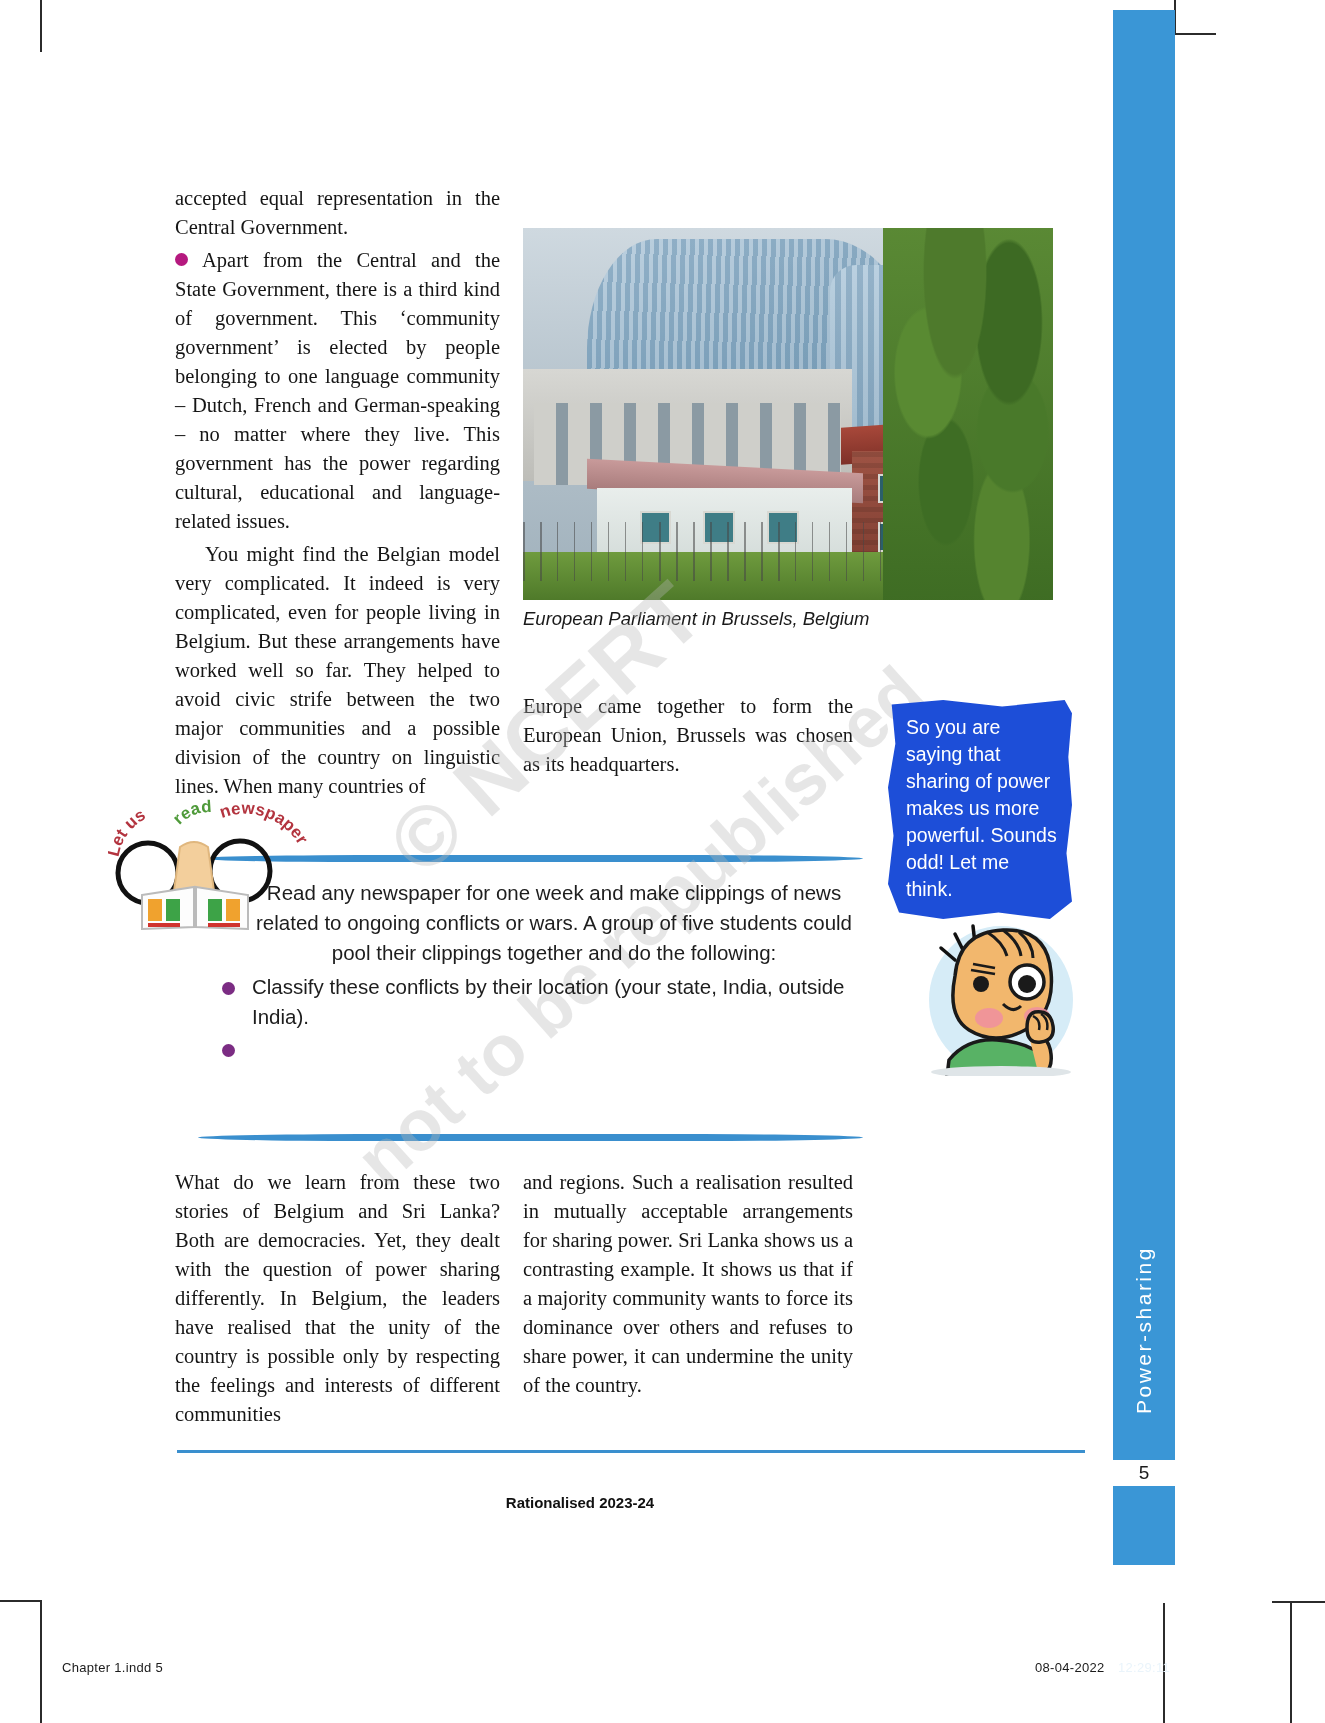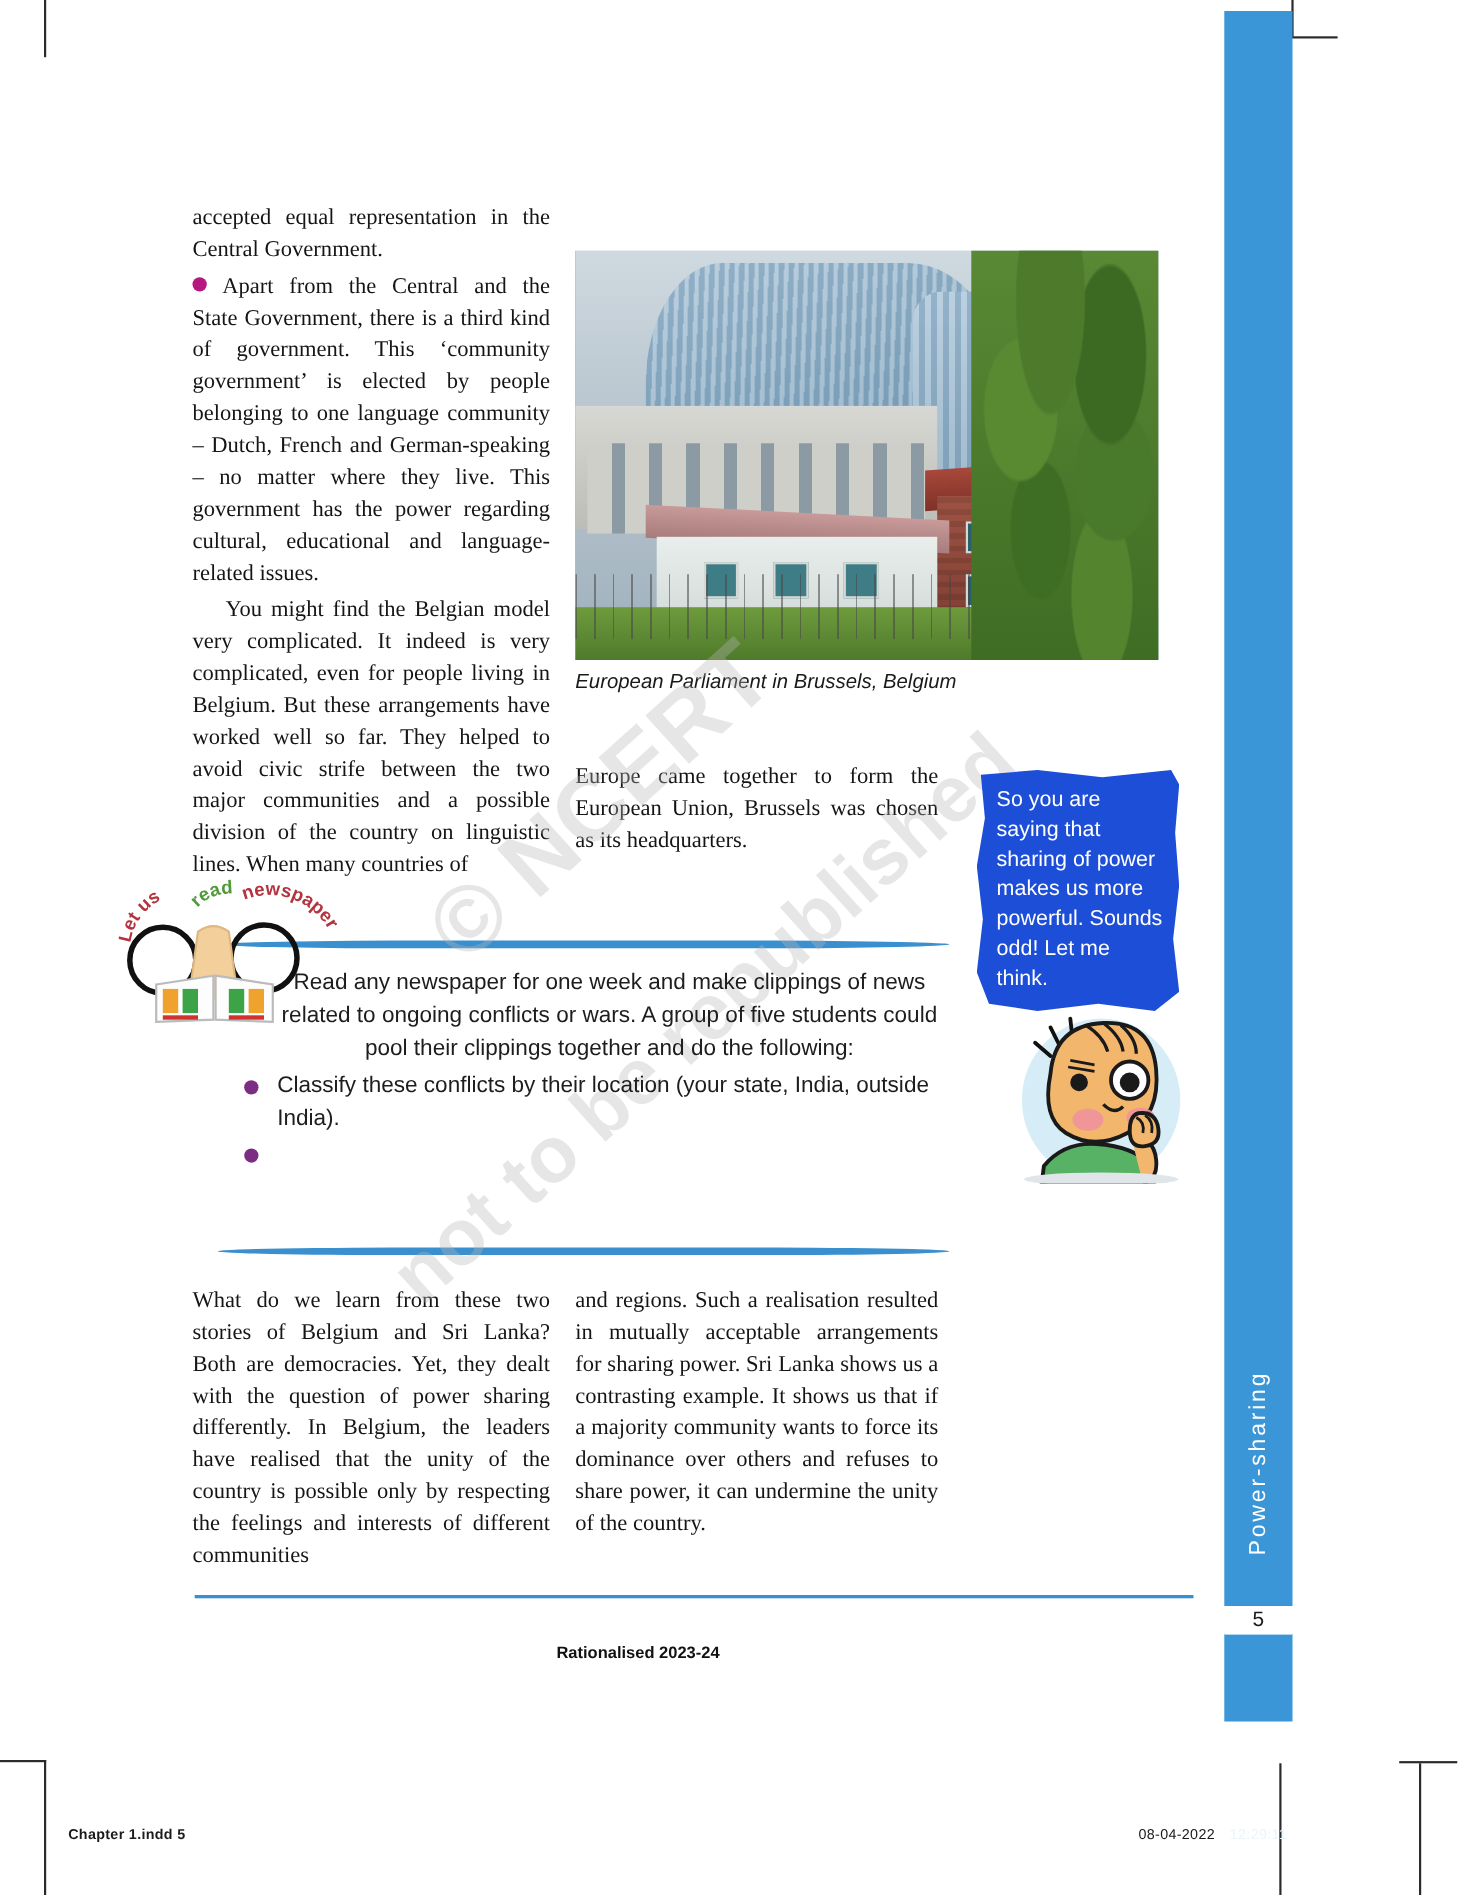--- a/index.html
+++ b/index.html
@@ -301,21 +301,20 @@
     font-weight: 700;
     color: #111;
   }
   .foot-left {
     position: absolute;
     left: 62px; top: 1660px;
     font-family: "Liberation Sans", sans-serif;
     font-size: 13px;
     color: #1b1b1b;
     letter-spacing: .3px;
-    font-weight: bold;
   }
   .foot-right {
     position: absolute;
     left: 1035px; top: 1660px;
     font-family: "Liberation Sans", sans-serif;
     font-size: 13px;
     color: #1b1b1b;
     letter-spacing: .3px;
   }
   .foot-time {

